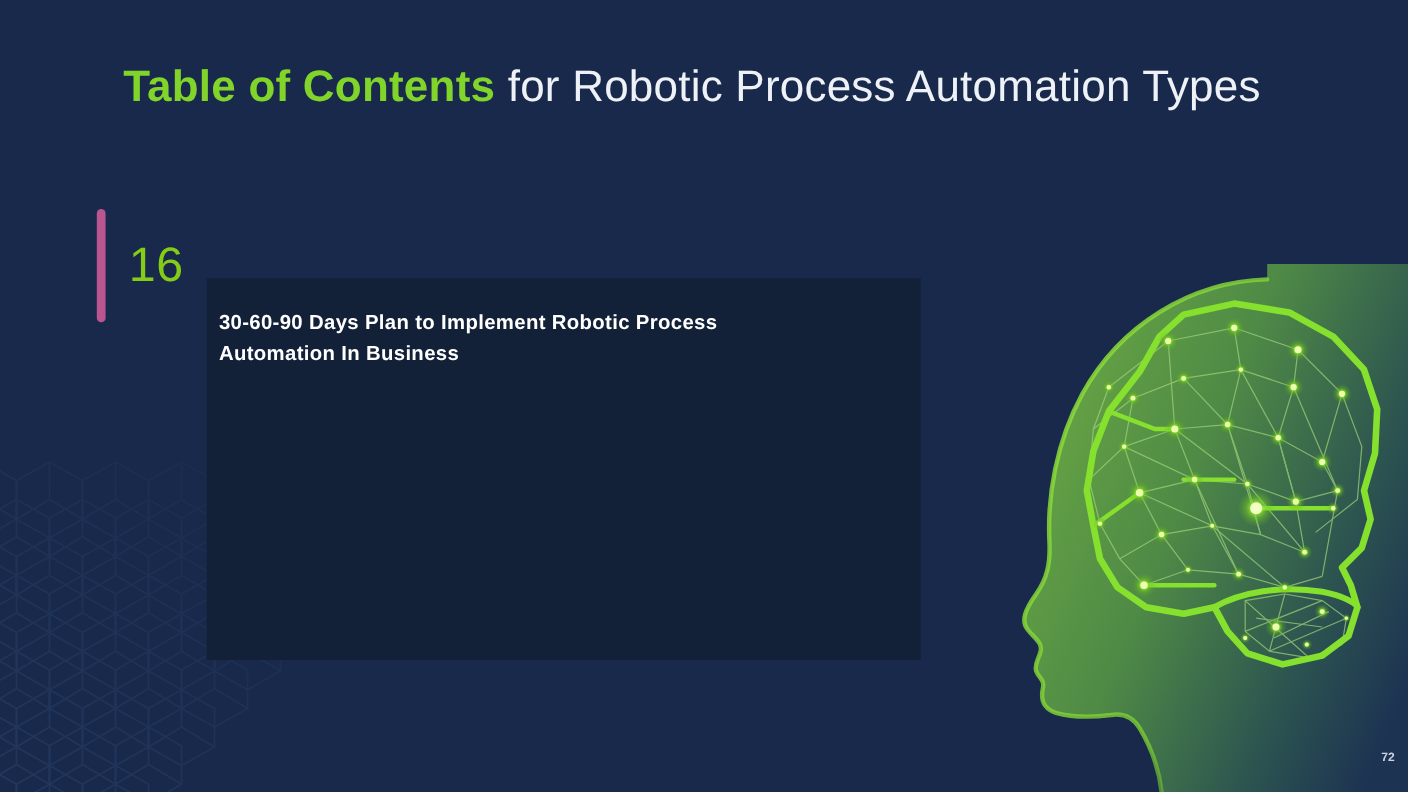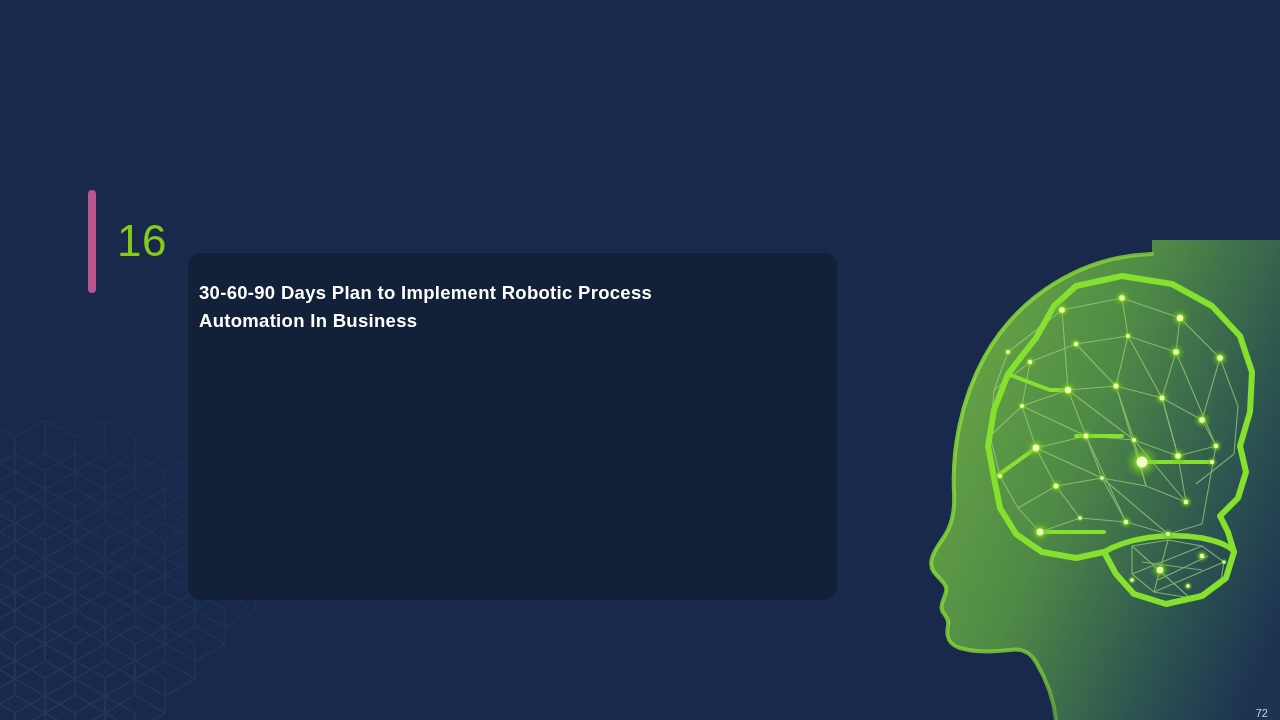--- a/index.html
+++ b/index.html
@@ -62,21 +62,20 @@
     color:#84cc16;
     letter-spacing:.5px;
   }
 
   
   .content-panel {
     position:absolute;
     left:188px; top:253px;
     width:649px; height:347px;
     background:#122038;
-    border-radius:13px;
   }
   .content-text {
     position:absolute;
     left:11px; top:26px;
     width:520px;
     color:#ffffff;
     font-size:18.5px;
     line-height:28px;
     font-weight:700;
     letter-spacing:.3px;
@@ -86,25 +85,25 @@
   .head-graphic {
     position:absolute;
     left:890px; top:240px;
     width:400px; height:480px;
     pointer-events:none;
   }
 
   
   .page-number {
     position:absolute;
-    right:12px; bottom:0;
+    right:12px; bottom:24px;
     color:#c9d3e2;
     font-size:11px;
     line-height:14px;
-    font-weight:400;
+    font-weight:700;
   }
 </style>
 </head>
 <body>
 
 <div id="slide">
 
   <svg class="hex-watermark" viewBox="0 0 330 340">
     <defs>
       <g id="cube">
@@ -155,20 +154,23 @@
         <use href="#cube" x="165" y="237"></use>
       <use href="#cube" x="15" y="271"></use>  
         <use href="#cube" x="75" y="271"></use>
       <use href="#cube" x="135" y="271"></use>
       <use href="#cube" x="-15" y="306"></use>  
         <use href="#cube" x="45" y="306"></use>
       <use href="#cube" x="105" y="306"></use>
     </g>
   </svg>
 
+  <div class="title-row">
+    <span class="title-accent">Table of Contents</span><span class="title-rest"> for Robotic Process Automation Types</span>
+  </div>
 
   <div class="accent-bar"></div>
 
   <div class="item-number">16</div>
 
   <div class="content-panel">
     <div class="content-text">30-60-90 Days Plan to Implement  Robotic Process Automation In Business</div>
   </div>
 
   <svg class="head-graphic" viewBox="0 0 400 480">

